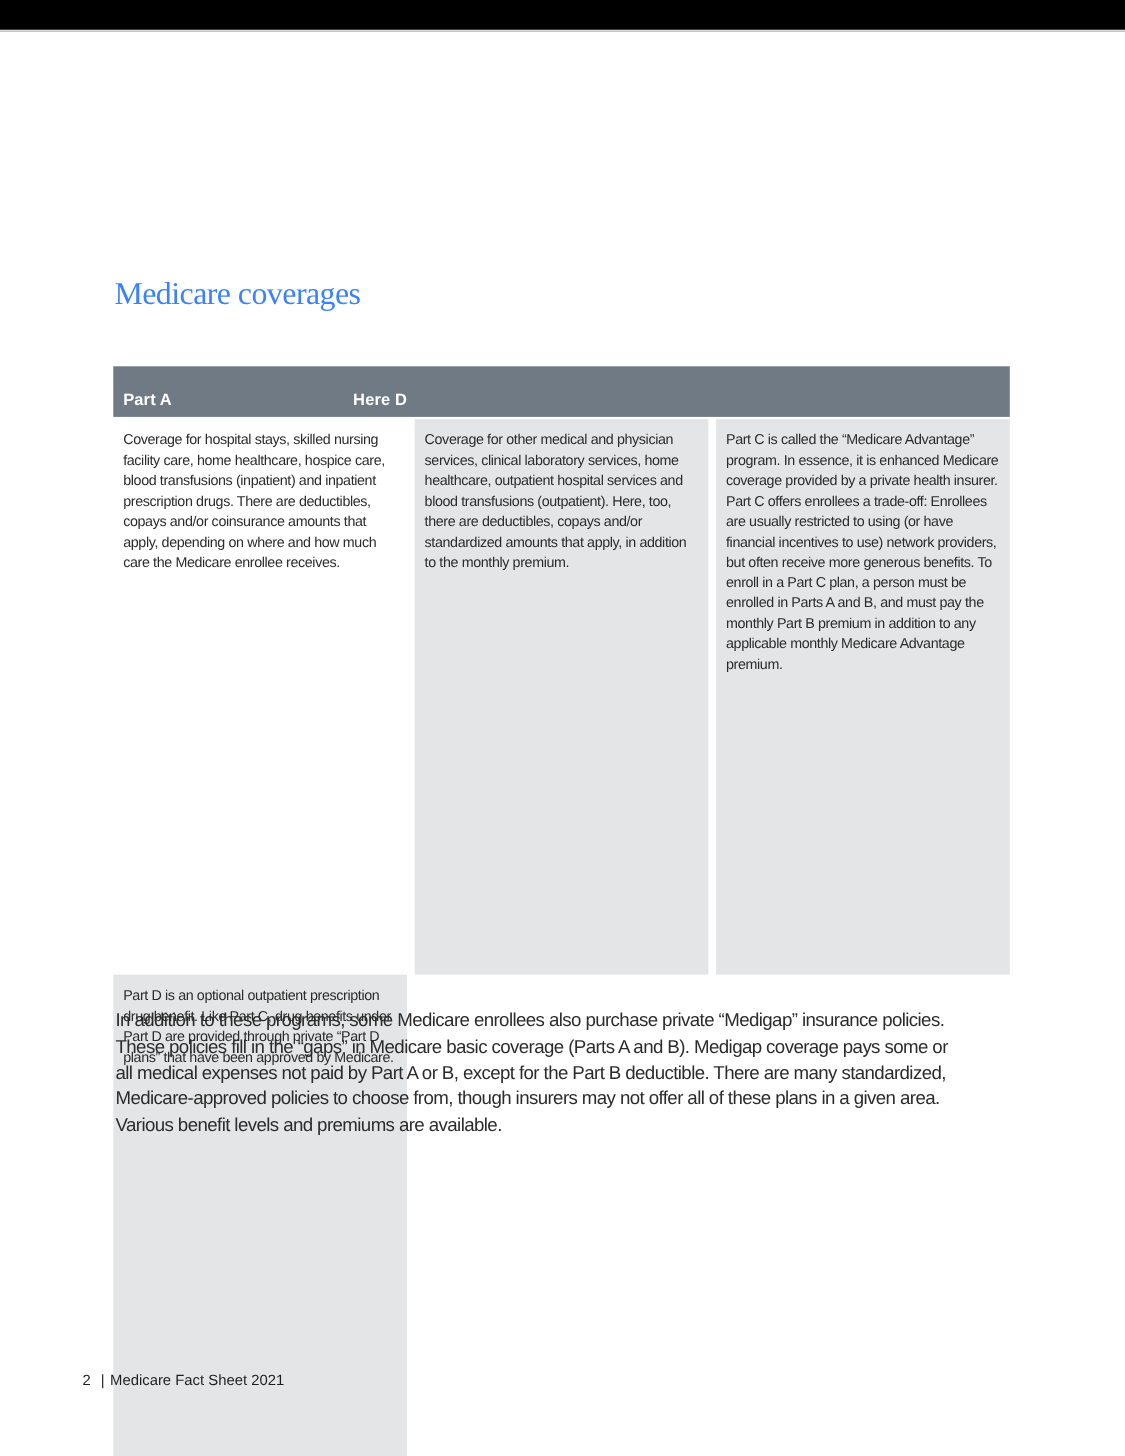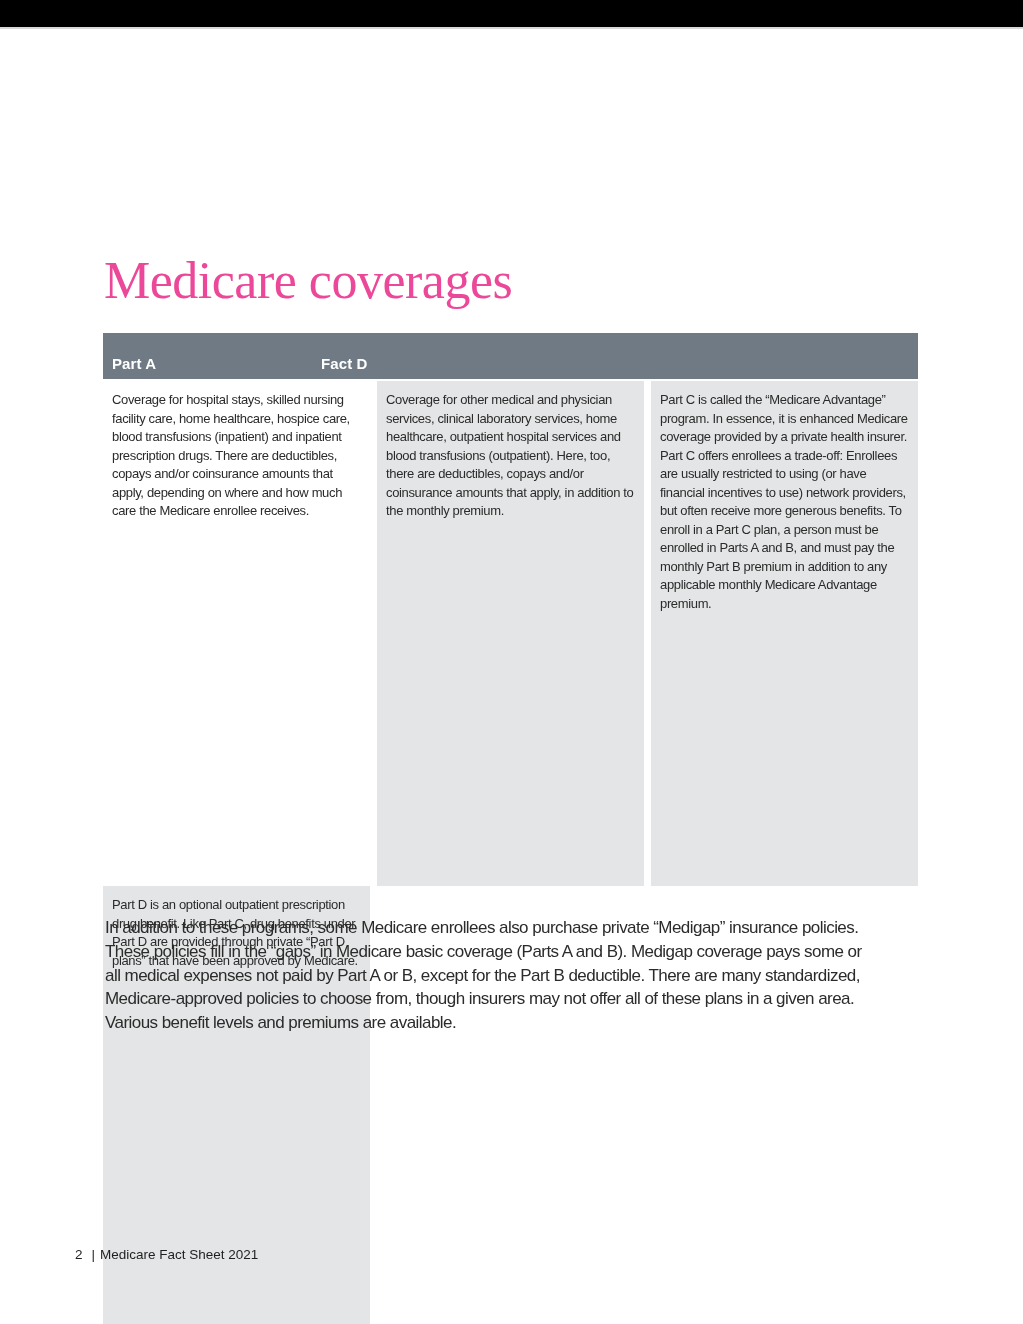--- a/index.html
+++ b/index.html
@@ -12,22 +12,22 @@
   }
   .top-bar {
     position: absolute; left: 0; top: 0;
     width: 1023px; height: 29px;
     background: #000000;
     border-bottom: 2px solid #d9d9d9;
   }
   .page-title {
     position: absolute; left: 104px; top: 250px;
     font-family: "Liberation Serif", serif;
-    font-size: 52px; font-weight: 400;
-    color: #ec4899;
+    font-size: 29px; font-weight: 400;
+    color: #3b82f6;
     letter-spacing: -0.5px;
     line-height: 1.2;
   }
   .coverage-table {
     position: absolute; left: 103px; top: 333px;
     width: 815px;
   }
   .table-header {
     display: grid;
     grid-template-columns: repeat(4, 1fr);
@@ -78,25 +78,25 @@
 </head>
 <body>
 
 <div class="top-bar"></div>
 
 <h1 class="page-title">Medicare coverages</h1>
 
 <div class="coverage-table">
   <div class="table-header">
     <div class="header-cell">Part A</div>
-    <div class="header-cell">Fact D</div>
+    <div class="header-cell">Here D</div>
   </div>
   <div class="table-body">
     <div class="body-cell plain">Coverage for hospital stays, skilled nursing facility care, home healthcare, hospice care, blood transfusions (inpatient) and inpatient prescription drugs. There are deductibles, copays and/or coinsurance amounts that apply, depending on where and how much care the Medicare enrollee receives.</div>
-    <div class="body-cell shaded">Coverage for other medical and physician services, clinical laboratory services, home healthcare, outpatient hospital services and blood transfusions (outpatient). Here, too, there are deductibles, copays and/or coinsurance amounts that apply, in addition to the monthly premium.</div>
+    <div class="body-cell shaded">Coverage for other medical and physician services, clinical laboratory services, home healthcare, outpatient hospital services and blood transfusions (outpatient). Here, too, there are deductibles, copays and/or standardized amounts that apply, in addition to the monthly premium.</div>
     <div class="body-cell shaded">Part C is called the “Medicare Advantage” program. In essence, it is enhanced Medicare coverage provided by a private health insurer. Part C offers enrollees a trade-off: Enrollees are usually restricted to using (or have financial incentives to use) network providers, but often receive more generous benefits. To enroll in a Part C plan, a person must be enrolled in Parts A and B, and must pay the monthly Part B premium in addition to any applicable monthly Medicare Advantage premium.</div>
     <div class="body-cell shaded">Part D is an optional outpatient prescription drug benefit. Like Part C, drug benefits under Part D are provided through private “Part D plans” that have been approved by Medicare.</div>
   </div>
 </div>
 
 <p class="intro-paragraph">In addition to these programs, some Medicare enrollees also purchase private “Medigap” insurance policies. These policies fill in the “gaps” in Medicare basic coverage (Parts A and B). Medigap coverage pays some or all medical expenses not paid by Part A or B, except for the Part B deductible. There are many standardized, Medicare-approved policies to choose from, though insurers may not offer all of these plans in a given area. Various benefit levels and premiums are available.</p>
 
 <div class="page-footer">
   <span class="page-num">2</span>
   <span class="sep">|</span>

